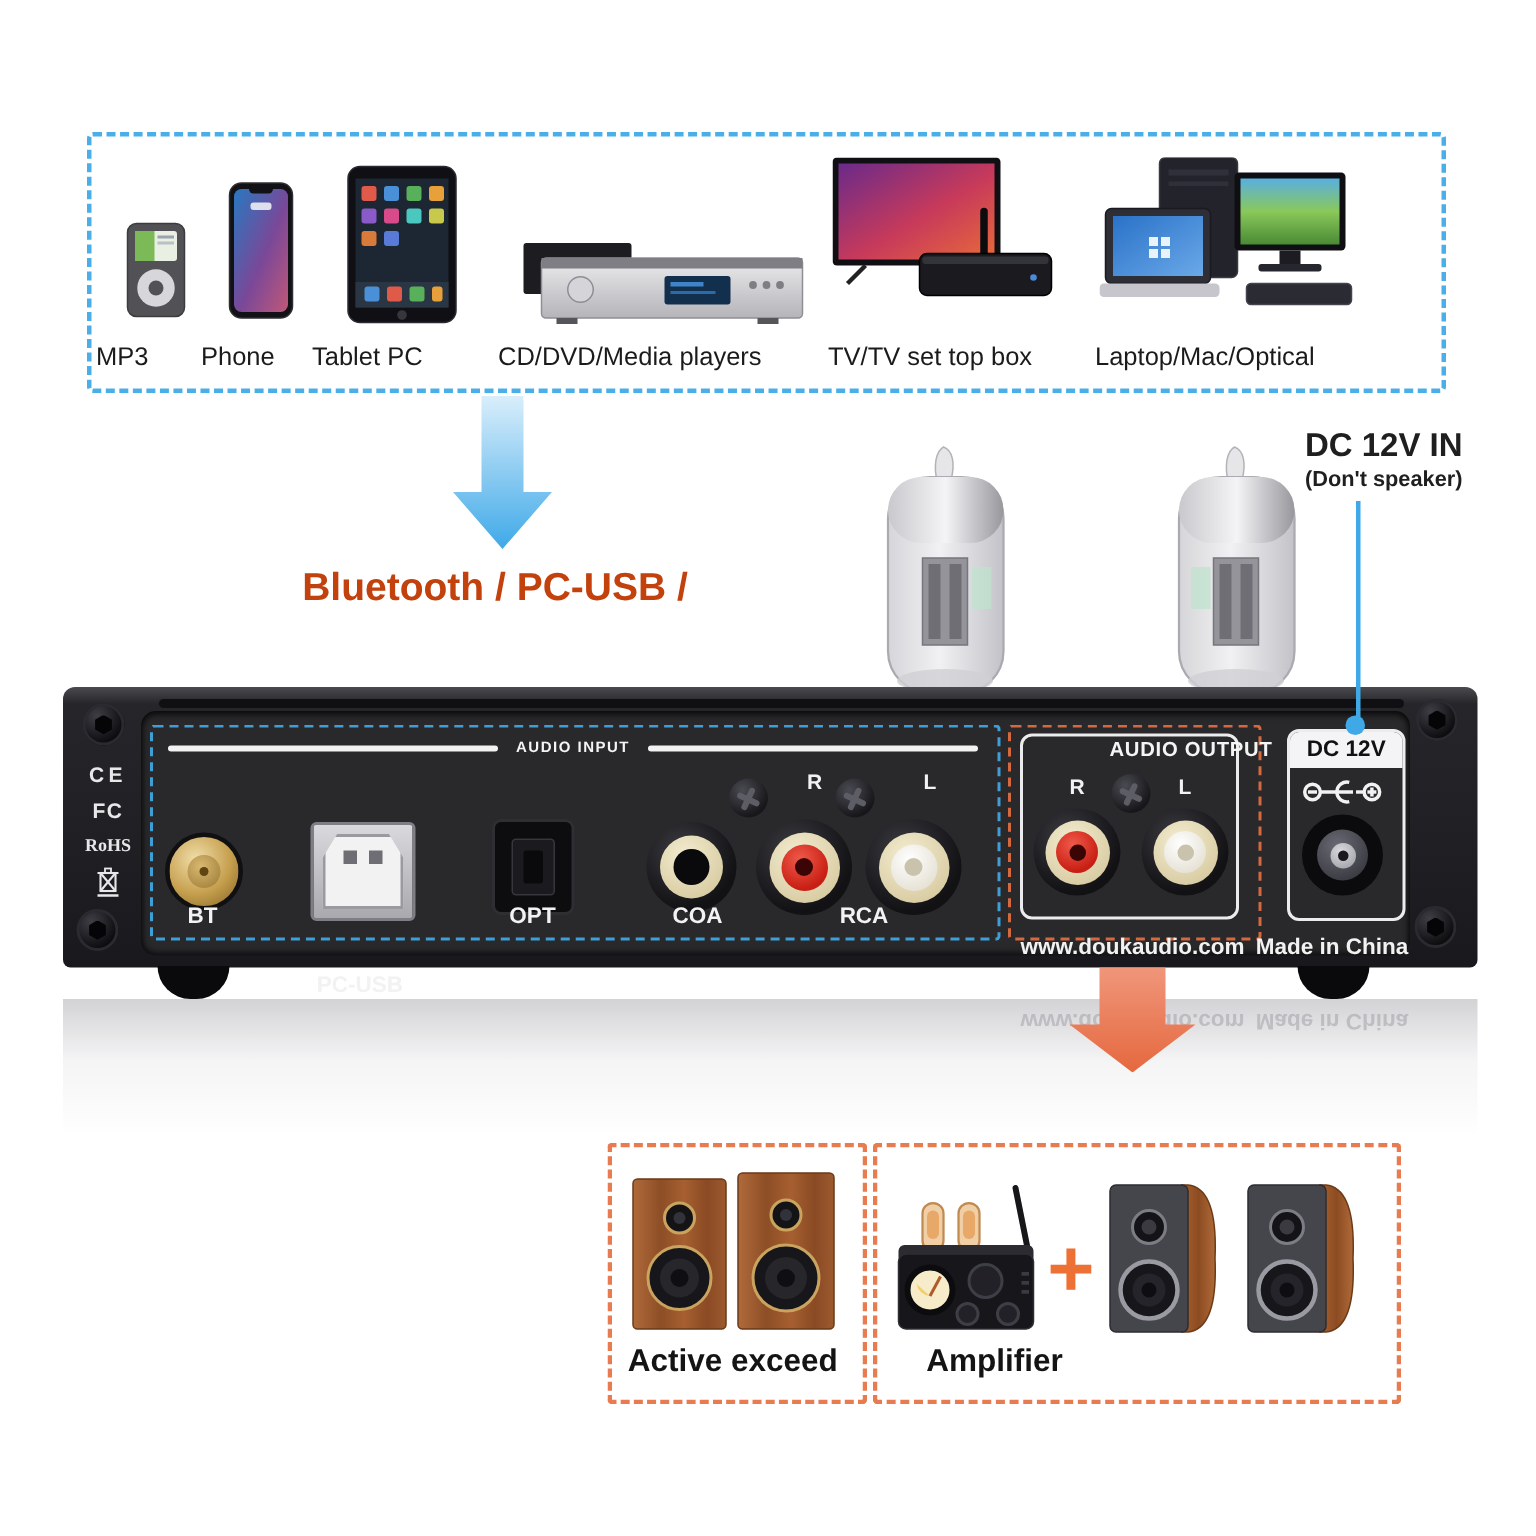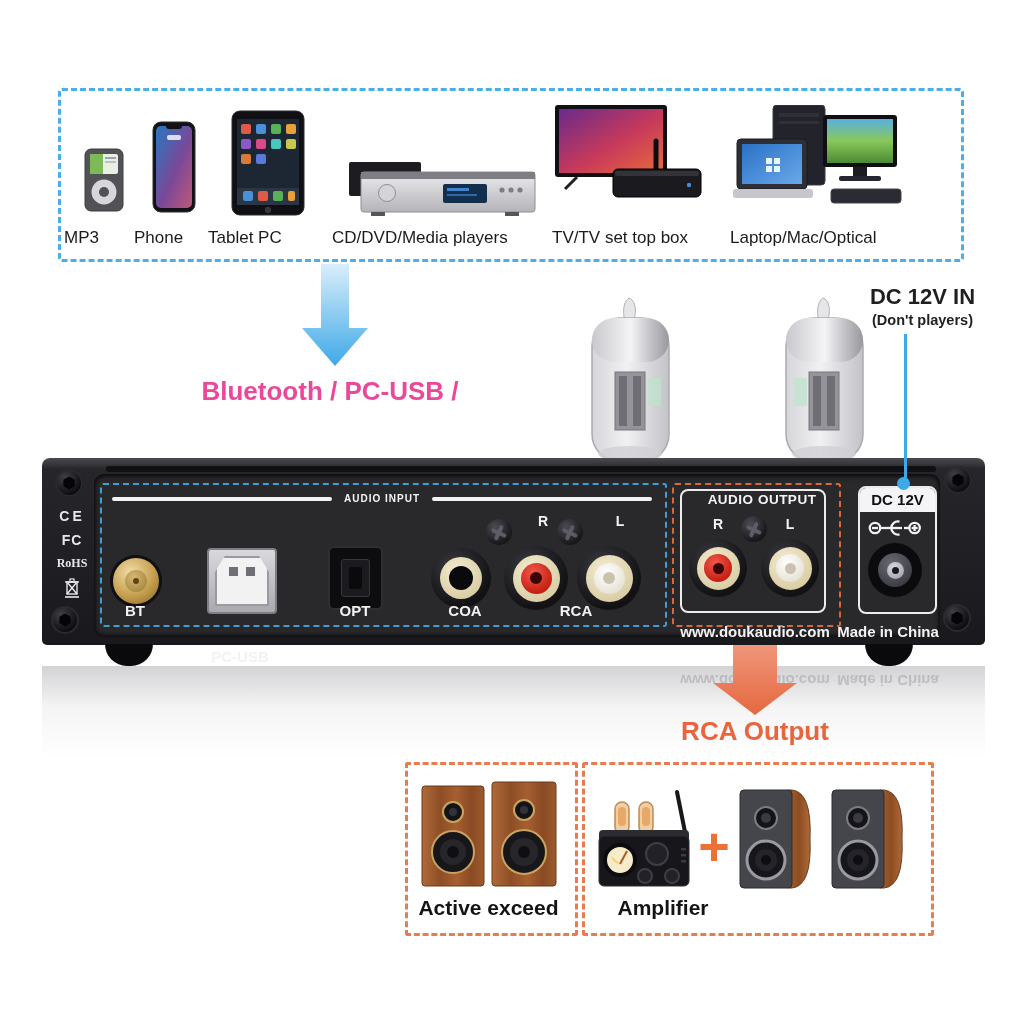--- a/index.html
+++ b/index.html
@@ -19,21 +19,21 @@
   #lbl-pc{left:730px;width:190px;}
   #art-mp3{left:84px;top:148px;}
   #art-phone{left:152px;top:121px;}
   #art-tablet{left:231px;top:110px;}
   #art-cd{left:347px;top:160px;}
   #art-tv{left:555px;top:105px;}
   #art-pc{left:733px;top:105px;}
 
   
   #blue-arrow{left:302px;top:264px;}
-  #input-heading{left:75px;top:374px;width:510px;font-size:26px;font-weight:bold;color:#ec4899;line-height:35px;}
+  #input-heading{left:75px;top:374px;width:510px;font-size:26px;font-weight:bold;color:#c2410c;line-height:35px;}
 
   
   #dc-note{left:845px;top:284px;width:155px;}
   #dc-note .t1{font-size:22px;font-weight:bold;color:#1f1f1f;}
   #dc-note .t2{font-size:14.5px;font-weight:bold;color:#1f1f1f;margin-top:2px;}
   #dc-line{left:904px;top:334px;width:3px;height:146px;background:#3fa9e8;}
   #dc-dot{left:897px;top:477px;width:13px;height:13px;border-radius:50%;background:#3fa9e8;}
 
   
   #tube-1{left:588px;top:296px;}
@@ -122,21 +122,21 @@
   .chan{position:absolute;color:#f2f2f2;font-size:14px;font-weight:bold;text-align:center;width:40px;}
   #in-r-lbl{left:523px;top:513px;} #in-l-lbl{left:600px;top:513px;}
 
   .plabel{position:absolute;top:602px;color:#f2f2f2;font-size:15px;font-weight:bold;text-align:center;}
   #p-bt{left:105px;width:60px;} #p-usb{left:195px;width:90px;margin-top:46px;} #p-opt{left:325px;width:60px;}
   #p-coa{left:435px;width:60px;} #p-rca{left:546px;width:60px;}
 
   
   #output-box{left:672px;top:483px;width:165px;height:140px;border:2px dashed #d4683f;border-radius:3px;}
   #output-white{left:680px;top:489px;width:142px;height:120px;border:2px solid #ececee;border-radius:8px;}
-  #out-title{left:680px;top:492px;width:164px;color:#f4f4f4;font-size:13.5px;font-weight:bold;letter-spacing:.5px;}
+  #out-title{left:680px;top:492px;width:164px;color:#f4f4f4;font-size:13.5px;font-weight:bold;letter-spacing:.5px;padding-left:32px;}
   #out-r-lbl{left:698px;top:516px;} #out-l-lbl{left:770px;top:516px;}
   #out-r-jack{left:689px;top:539px;width:58px;height:58px;}
   #out-l-jack{left:761px;top:539px;width:58px;height:58px;}
   .rca58 .j-cream{width:43px;height:43px;}
   .rca58 .mid{width:28px;height:28px;}
   .rca58 .j-hole{width:11px;height:11px;}
   #website{left:660px;top:623px;width:190px;color:#f2f2f2;font-size:15px;font-weight:bold;}
 
   
   #dc-box{left:858px;top:486px;width:75px;height:124px;border:2px solid #ececee;border-radius:8px;}
@@ -337,21 +337,21 @@
     <rect x="4" y="22" width="77" height="44" rx="22" fill="url(#chrome)"></rect>
     <rect x="27" y="76" width="30" height="58" fill="#94949a" stroke="#76767c"></rect>
     <rect x="31" y="80" width="8" height="50" fill="#6e6e74"></rect>
       <rect x="45" y="80" width="8" height="50" fill="#6e6e74"></rect>
     <rect x="12" y="82" width="13" height="28" fill="#bfe3cd" opacity=".75"></rect>
     <ellipse cx="42" cy="158" rx="32" ry="8" fill="#cfcfd4" opacity=".8"></ellipse>
   </svg>
 
   <div id="dc-note" class="abs ctr">
     <div class="t1">DC 12V IN</div>
-    <div class="t2">(Don't players)</div>
+    <div class="t2">(Don't speaker)</div>
   </div>
 
   <div id="chassis" class="abs"></div>
   <div id="groove" class="abs"></div>
   <div id="panel" class="abs"></div>
   <div id="foot-l" class="abs foot"></div>
   <div id="foot-r" class="abs foot"></div>
 
   <div id="cert-ce" class="cert">CE</div>
   <div id="cert-fc" class="cert">FC</div>
@@ -484,21 +484,20 @@
 
   <svg id="orange-arrow" class="abs" width="88" height="70" viewBox="0 0 88 70">
     <defs>
         <linearGradient id="oarr" x1="0" y1="0" x2="0" y2="1">
       <stop offset="0" stop-color="#f0967a"></stop>
           <stop offset="1" stop-color="#e5683f"></stop>
     </linearGradient>
       </defs>
     <path d="M22,0 L66,0 L66,38 L86,38 L44,70 L2,38 L22,38 Z" fill="url(#oarr)"></path>
   </svg>
-  <div id="rca-out-lbl" class="abs ctr">RCA Output</div>
 
   <div id="active-box" class="abs"></div>
   <div id="combo-box" class="abs"></div>
 
   <svg id="art-active" class="abs" width="138" height="110" viewBox="0 0 138 110">
     <defs>
         <linearGradient id="wood1" x1="0" y1="0" x2="1" y2="0">
       <stop offset="0" stop-color="#b06a3a"></stop>
           <stop offset=".3" stop-color="#8d4e26"></stop>
       <stop offset=".55" stop-color="#a65f30"></stop>

